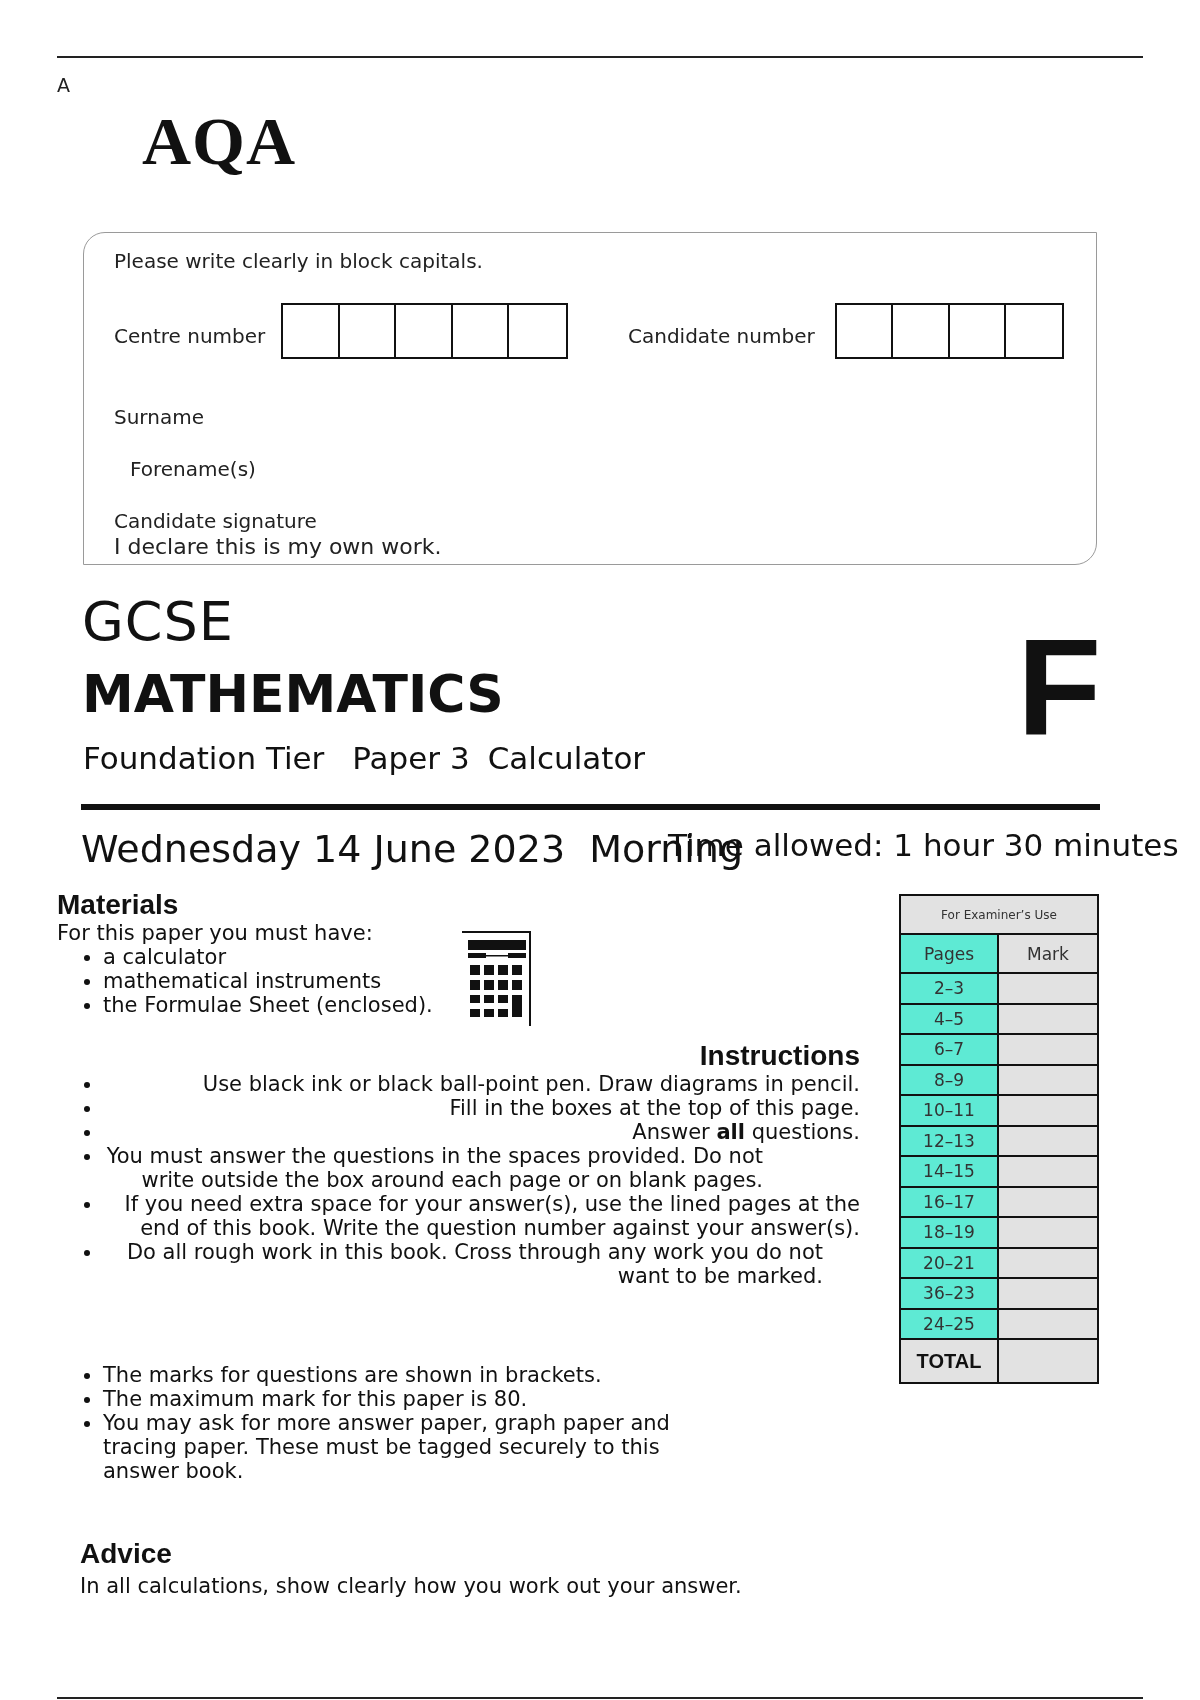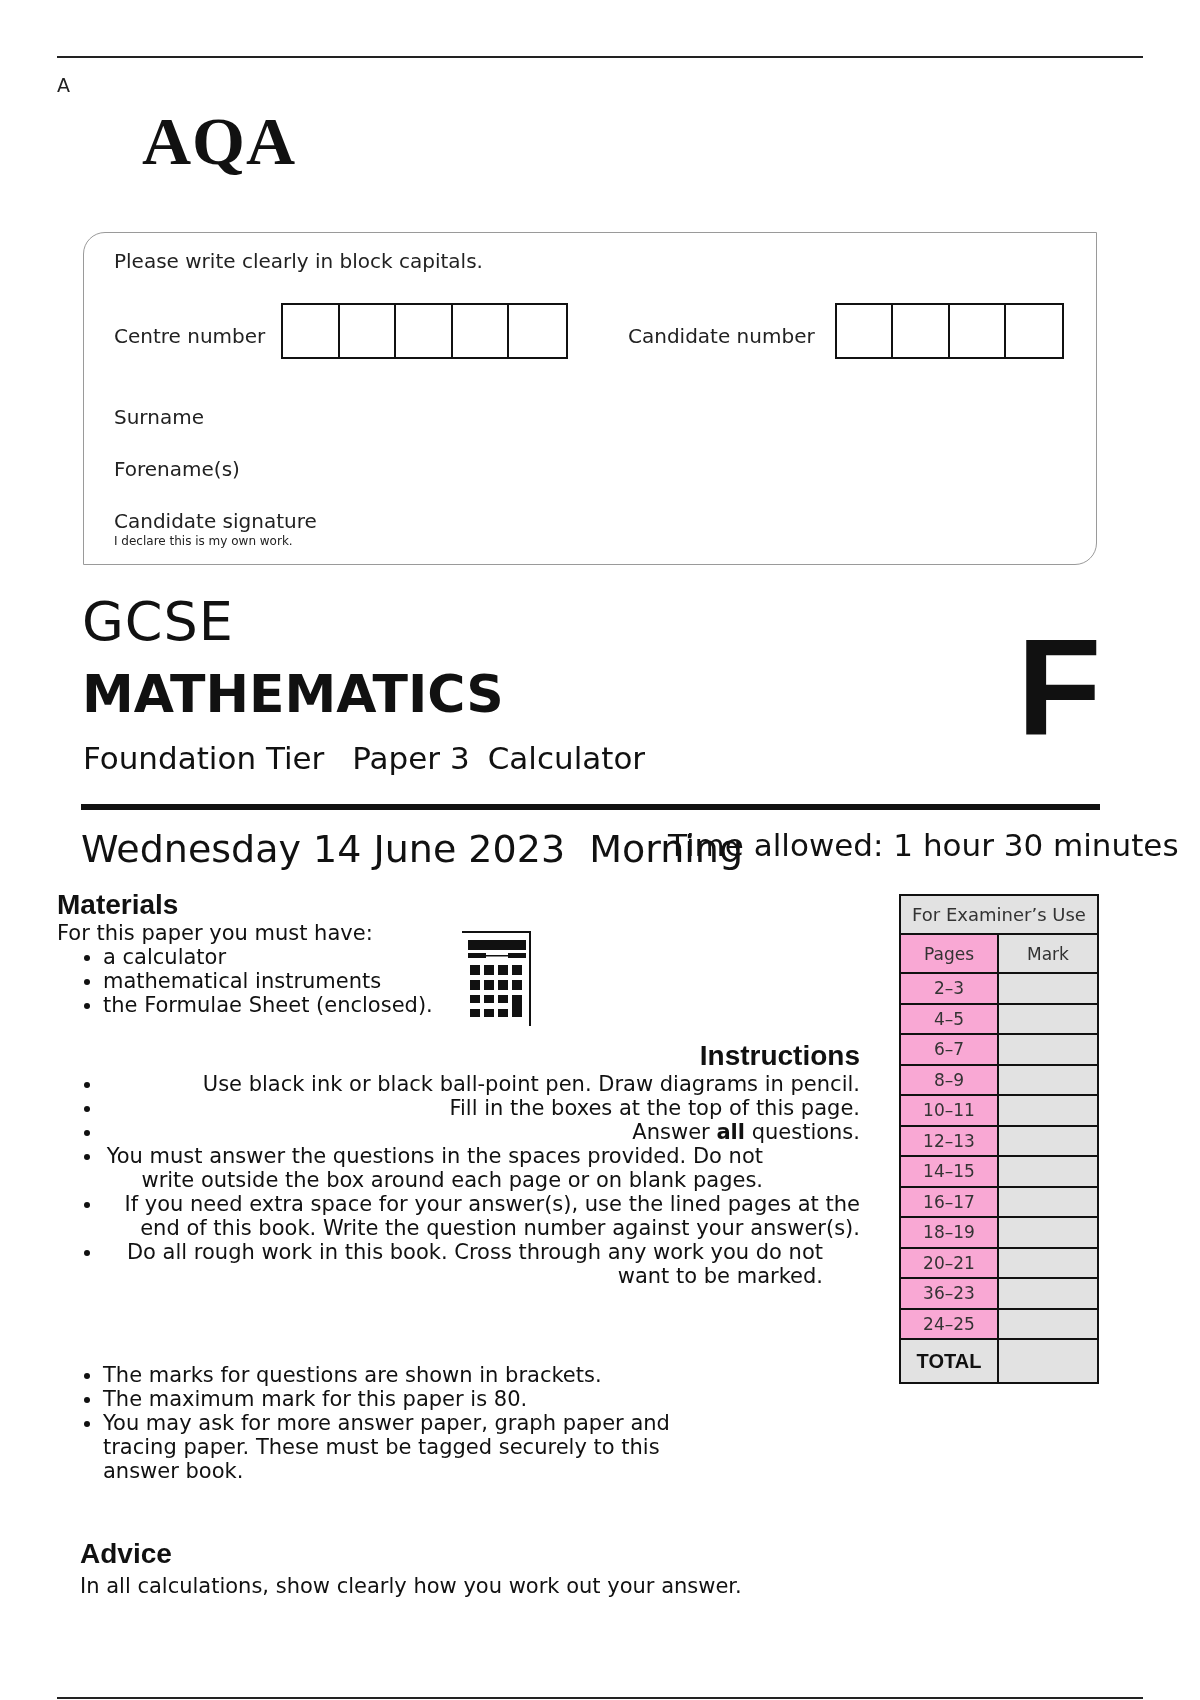--- a/index.html
+++ b/index.html
@@ -43,23 +43,23 @@
 
     .calc { position: absolute; left: 462px; top: 930px; width: 70px; height: 96px; }
 
     .exam-table {
       position: absolute; left: 899px; top: 894px; width: 200px;
       border-collapse: collapse; font-size: 17px; color: #333;
     }
     .exam-table td, .exam-table th {
       border: 2px solid #111; height: 28.5px; text-align: center; padding: 0; font-weight: normal;
     }
-    .exam-table .hdr { background: #e2e2e2; height: 37px; font-size: 18px; }
+    .exam-table .hdr { background: #e2e2e2; height: 37px; font-size: 12px; }
     .exam-table .col-hdr { height: 37px; }
-    .exam-table .pages { background: #f9a8d4; width: 96px; }
+    .exam-table .pages { background: #5eead4; width: 96px; }
     .exam-table .mark { background: #e2e2e2; }
     .exam-table .total { background: #e2e2e2; font-family: "Liberation Sans", sans-serif; font-weight: bold; font-size: 20px; height: 42px; color: #111; }
   </style>
 </head>
 <body>
 
 <div class="rule" style="top:56px;"></div>
 <div class="abs paper-code">A</div>
 <div class="abs logo">AQA</div>
 
@@ -74,23 +74,23 @@
     <div class="cell" style="width:57px"></div>
   </div>
   <div class="lbl" style="left:544px; top:91px;">Candidate number</div>
   <div class="digit-boxes" style="left:751px; top:70px; width:229px;">
     <div class="cell" style="width:57px"></div>
     <div class="cell" style="width:57px"></div>
     <div class="cell" style="width:57px"></div>
     <div class="cell" style="width:57px"></div>
   </div>
   <div class="lbl" style="left:30px; top:172px;">Surname</div>
-  <div class="lbl" style="left:30px; top:224px;">Forename(s)</div>
+  <div class="lbl" style="left:46px; top:224px;">Forename(s)</div>
   <div class="lbl" style="left:30px; top:276px;">Candidate signature</div>
-  <div class="lbl" style="left:30px; top:301px; font-size:12px;">I declare this is my own work.</div>
+  <div class="lbl" style="left:30px; top:301px; font-size:22px;">I declare this is my own work.</div>
 </div>
 
 <div class="abs gcse">GCSE</div>
 <div class="abs maths">MATHEMATICS</div>
 <div class="abs tier">
   <span>Foundation Tier</span><span style="margin-right:18px;">Paper 3</span><span>Calculator</span>
 </div>
 <div class="abs tier-letter">F</div>
 <div class="thick-rule"></div>
 <div class="abs date">

